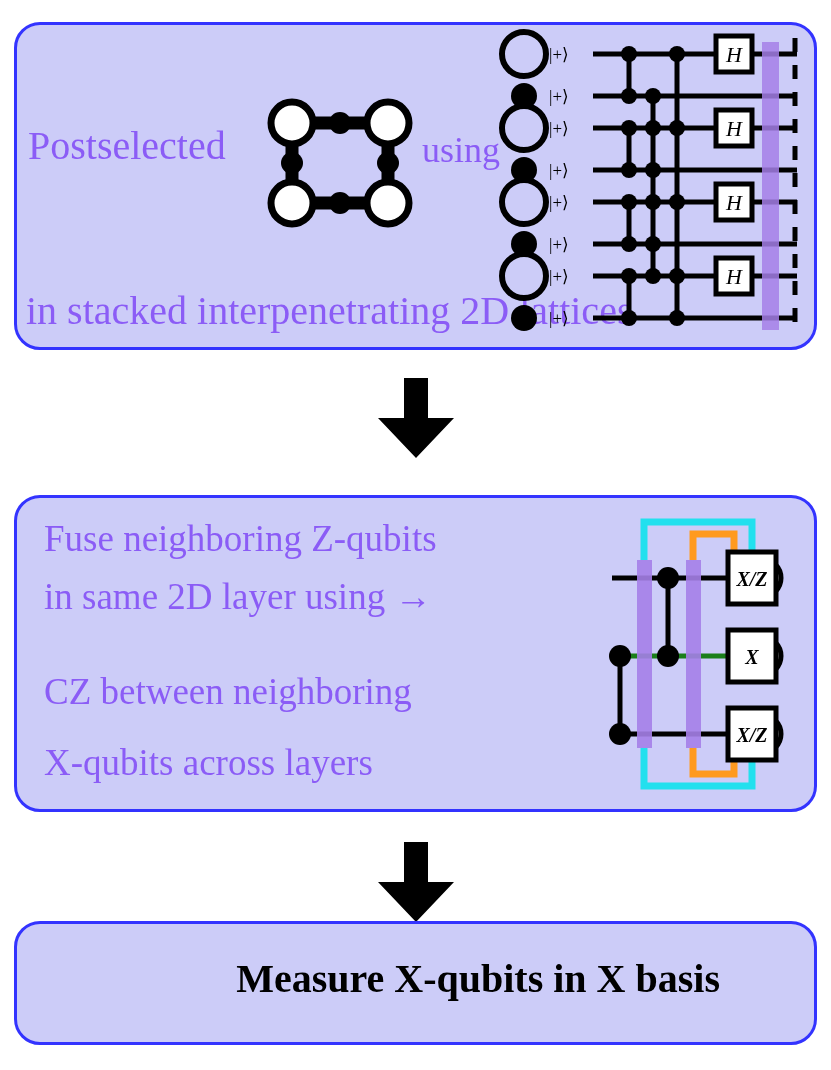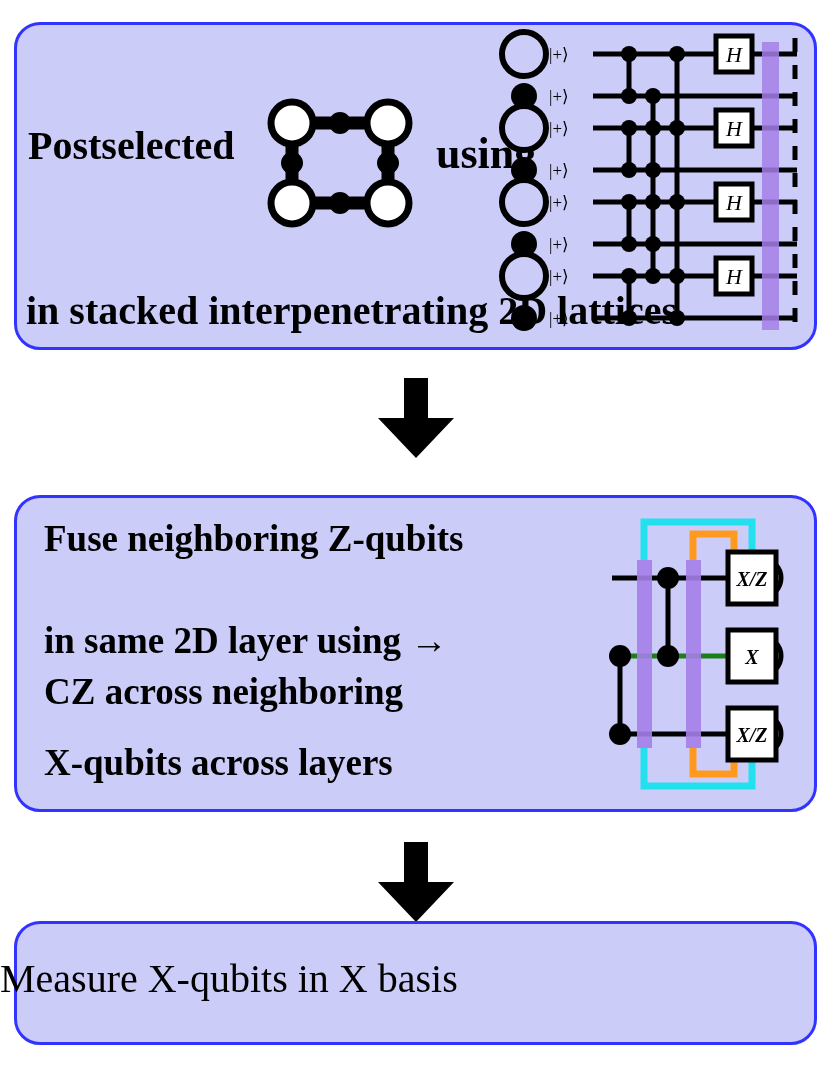--- a/index.html
+++ b/index.html
@@ -32,46 +32,45 @@
     position: absolute;
     width: 80px;
     height: 82px;
   }
   #arrow-1 { left: 376px; top: 378px; }
   #arrow-2 { left: 376px; top: 842px; }
 
   
   .txt {
     position: absolute;
-    color: #000000;
+    color: #8b5cf6;
     white-space: nowrap;
     line-height: 1.0;
-    font-weight: bold;
   }
 
   #p1-line-a {
     left: 28px; top: 126px;
     font-size: 40px;
   }
   #p1-using {
-    left: 436px; top: 132px;
-    font-size: 44px;
+    left: 422px; top: 132px;
+    font-size: 36px;
   }
   #p1-line-b {
     left: 26px; top: 291px;
     font-size: 40px;
   }
 
   #p2-line-1 { left: 44px; top: 520px;  font-size: 37px; }
-  #p2-line-2 { left: 44px; top: 578px;  font-size: 37px; margin-top: 44px; }
+  #p2-line-2 { left: 44px; top: 578px;  font-size: 37px; }
   #p2-line-3 { left: 44px; top: 673px;  font-size: 37px; }
   #p2-line-4 { left: 44px; top: 744px;  font-size: 37px; }
 
   #p3-line { position:absolute; left:0; top:955px; width:720px;
-             text-align:left; font-size: 40px; color:#000; }
+             text-align:right; font-size: 40px; color:#000;font-weight:bold; }
 
   
   #lattice-motif { position: absolute; left: 262px; top: 96px; }
 
   
   #circuit-1 { position: absolute; left: 497px; top: 30px; }
   #circuit-2 { position: absolute; left: 612px; top: 508px; font-weight: bold; }
 
   svg { display: block; overflow: visible; }
 </style>
@@ -208,21 +207,21 @@
 <div class="block-arrow" id="arrow-1">
   <svg width="80" height="82" viewBox="0 0 80 82">
     <polygon points="28,0 52,0 52,40 78,40 40,80 2,40 28,40" fill="#000"></polygon>
   </svg>
 </div>
 
 <div class="panel" id="panel-2"></div>
 
 <div class="txt" id="p2-line-1">Fuse neighboring Z-qubits</div>
 <div class="txt" id="p2-line-2">in same 2D layer using →</div>
-<div class="txt" id="p2-line-3">CZ across neighboring</div>
+<div class="txt" id="p2-line-3">CZ between neighboring</div>
 <div class="txt" id="p2-line-4">X-qubits across layers</div>
 
 <div id="circuit-2">
   <svg width="205" height="290" viewBox="0 0 205 290">
 
     <g fill="none" stroke="#22e0ee" stroke-width="7">
       <path d="M 32 52 L 32 14 L 140 14 L 140 52"></path>
       <path d="M 32 240 L 32 278 L 140 278 L 140 240"></path>
     </g>
 

